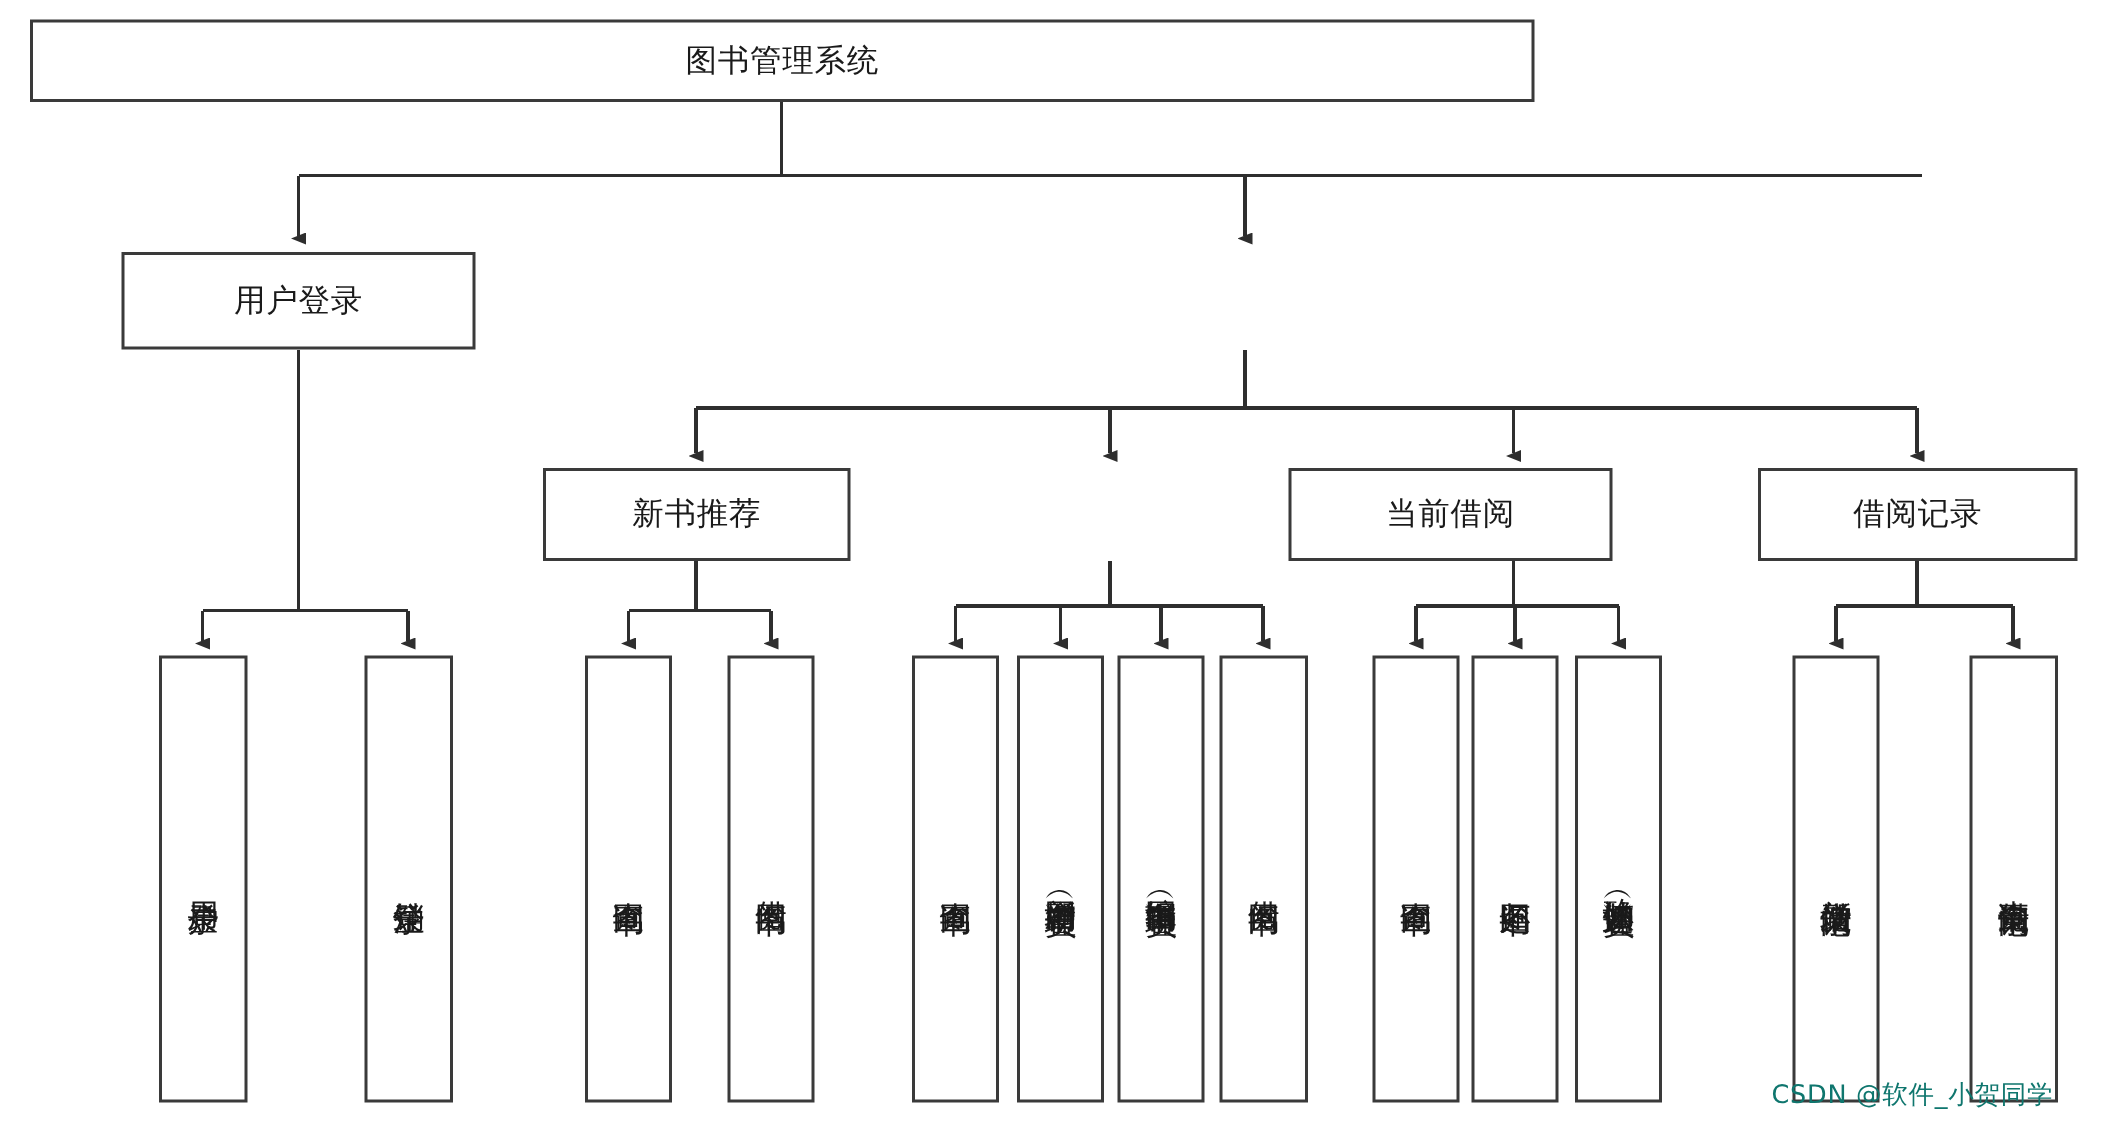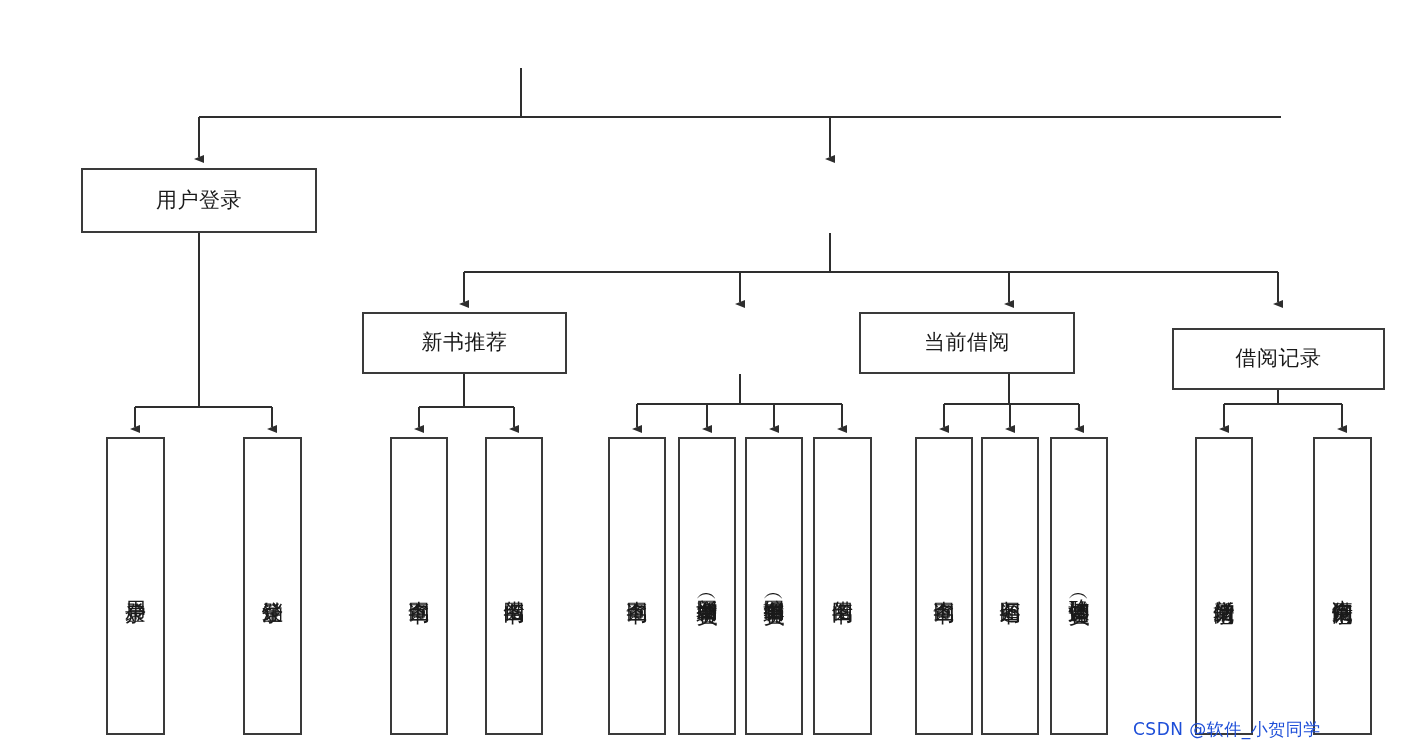--- a/index.html
+++ b/index.html
@@ -109,32 +109,35 @@
       <path d="M 1010,404 L 1010,427" marker-end="url(#arrowhead)"></path>
       <path d="M 1079,404 L 1079,427" marker-end="url(#arrowhead)"></path>
 
       <path d="M 1278,374 L 1278,404"></path>
       <path d="M 1224,404 L 1342,404"></path>
       <path d="M 1224,404 L 1224,427" marker-end="url(#arrowhead)"></path>
       <path d="M 1342,404 L 1342,427" marker-end="url(#arrowhead)"></path>
     </g>
   </svg>
 
+  <div class="node-box node-h" id="node-root" style="left: 20px; top: 13px; width: 1003px; height: 55px;">
+    <span>图书管理系统</span>
+  </div>
 
   <div class="node-box node-h" id="node-l2-0" style="left: 81px; top: 168px; width: 236px; height: 65px;">
     <span>用户登录</span>
   </div>
 
   <div class="node-box node-h" id="node-l3-0" style="left: 362px; top: 312px; width: 205px; height: 62px;">
     <span>新书推荐</span>
   </div>
   <div class="node-box node-h" id="node-l3-2" style="left: 859px; top: 312px; width: 216px; height: 62px;">
     <span>当前借阅</span>
   </div>
-  <div class="node-box node-h" id="node-l3-3" style="left: 1172px; top: 312px; width: 213px; height: 62px; margin-top: 16px;">
+  <div class="node-box node-h" id="node-l3-3" style="left: 1172px; top: 312px; width: 213px; height: 62px;">
     <span>借阅记录</span>
   </div>
 
   <div class="node-box" id="node-leaf-0" style="left: 106px; top: 437px; width: 59px; height: 298px;">
     <span class="node-v-inner node-v">用户登录</span>
   </div>
   <div class="node-box" id="node-leaf-1" style="left: 243px; top: 437px; width: 59px; height: 298px;">
     <span class="node-v-inner node-v">注销登录</span>
   </div>
   <div class="node-box" id="node-leaf-2" style="left: 390px; top: 437px; width: 58px; height: 298px;">
@@ -164,15 +167,15 @@
   <div class="node-box" id="node-leaf-10" style="left: 1050px; top: 437px; width: 58px; height: 298px;">
     <span class="node-v-inner node-v">确认归还（管理员）</span>
   </div>
   <div class="node-box" id="node-leaf-11" style="left: 1195px; top: 437px; width: 58px; height: 298px;">
     <span class="node-v-inner node-v">新增借阅记录</span>
   </div>
   <div class="node-box" id="node-leaf-12" style="left: 1313px; top: 437px; width: 59px; height: 298px;">
     <span class="node-v-inner node-v">查询借阅记录</span>
   </div>
 
-  <div class="watermark" id="watermark" style="left: 1133px; top: 718px; color: #1d4ed8;">CSDN @软件_小贺同学</div>
+  <div class="watermark" id="watermark" style="left: 1181px; top: 718px; color: #0f766e;">CSDN @软件_小贺同学</div>
 
 </div>
 
 </body></html>

